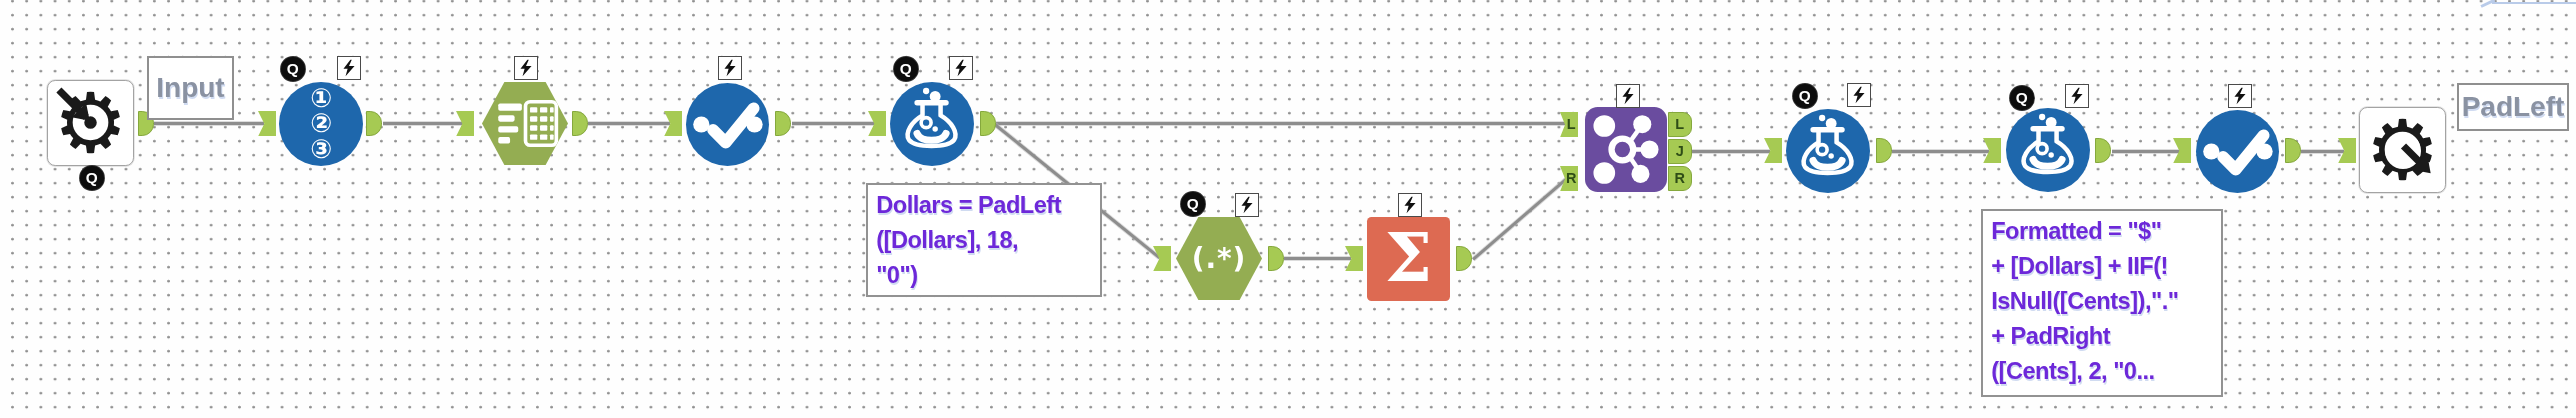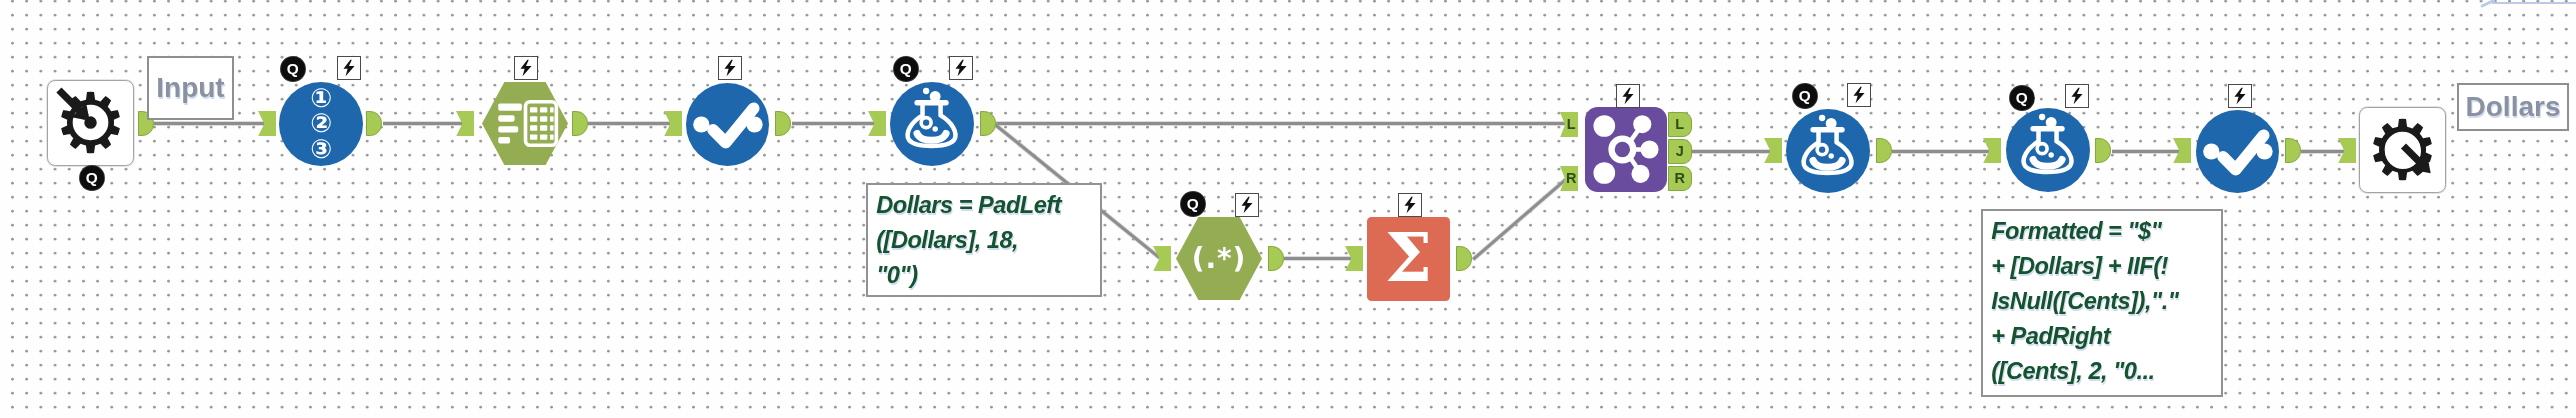--- a/index.html
+++ b/index.html
@@ -20,22 +20,22 @@
   .janchor.out{border-radius:0 9px 9px 0;}
   .tool{position:absolute;display:flex;align-items:center;justify-content:center;}
   .circle{border-radius:50%;background:#1e67ac;}
   .hex{background:#94ad52;clip-path:polygon(26% 0,74% 0,100% 50%,74% 100%,26% 100%,0 50%);}
   .sq-white{background:#fff;border:1.8px solid #a3a3a3;border-radius:8.2px;box-shadow:0 0 0 0.9px #e5e5e5;box-sizing:border-box;}
   .sum{background:#dd6a52;border-radius:4.5px;}
   .join-sq{background:#6a4c9f;border-radius:12.7px;}
   .qbadge{position:absolute;width:23.6px;height:23.6px;background:#0d0d0d;border-radius:50%;color:#fff;font-weight:bold;font-size:15.4px;line-height:23.6px;text-align:center;box-shadow:0 0 0 0.9px #333;}
   .bolt{position:absolute;width:23.6px;height:23.6px;background:#fff;border:1.8px solid #4a4a4a;box-sizing:border-box;display:flex;align-items:center;justify-content:center;}
   .annotation{position:absolute;background:#fff;border:2.7px solid #929292;box-sizing:border-box;padding:2.7px 8.2px;
-    font-weight:bold;font-size:23.6px;line-height:35px;letter-spacing:-0.5px;color:#14532d;white-space:pre;overflow:hidden;
-    text-shadow:0.9px 1.8px 0 rgba(150,175,225,.45);font-style:italic;}
+    font-weight:bold;font-size:23.6px;line-height:35px;letter-spacing:-0.5px;color:#6d28d9;white-space:pre;overflow:hidden;
+    text-shadow:0.9px 1.8px 0 rgba(150,175,225,.45);}
   .label-box{position:absolute;background:#fff;border:2.7px solid #8f8f8f;box-sizing:border-box;display:flex;align-items:center;justify-content:center;
     font-weight:bold;font-size:28px;color:#8a92a2;text-shadow:0.9px 1.8px 0 rgba(150,175,225,.45);}
   .ridnums{white-space:pre-line;font-family:"DejaVu Sans",sans-serif;font-weight:bold;font-size:26px;line-height:25.4px;color:#fff;text-align:center;}
   .regex-text{font-family:"DejaVu Sans",sans-serif;font-weight:bold;font-size:28px;line-height:1;color:#fff;letter-spacing:0.9px;}
   .sigma{font-family:"DejaVu Serif",serif;font-weight:bold;font-size:67px;line-height:1;color:#fff;margin-top:-3.6px;}
   .gear{font-family:"DejaVu Sans",sans-serif;font-size:83px;line-height:83px;color:#1a1a1a;}
   .overlay{position:absolute;left:0;top:0;}
   .selline{position:absolute;height:2.7px;background:#b9cbe9;}
 </style>
 </head>
@@ -276,19 +276,19 @@
   <div class="annotation" style="left:866px;top:183px;width:236px;height:114px;">Dollars = PadLeft
 ([Dollars], 18,
 "0")</div>
   <div class="annotation" style="left:1981px;top:209px;width:242px;height:188px;">Formatted = "$"
 + [Dollars] + IIF(!
 IsNull([Cents]),"."
 + PadRight
 ([Cents], 2, "0...</div>
 
   <div class="label-box" style="left:147px;top:56px;width:87px;height:64px;">Input</div>
-  <div class="label-box" style="left:2457px;top:83px;width:112px;height:48px;">Dollars</div>
+  <div class="label-box" style="left:2457px;top:83px;width:112px;height:48px;">PadLeft</div>
 
   <div class="selline" style="left:2492px;top:1.8px;width:84px;"></div>
   <div class="selline" style="left:2481px;top:5.4px;width:14.5px;transform:rotate(-25deg);transform-origin:0 50%;"></div>
 
 </div>
 
 
 </body></html>

